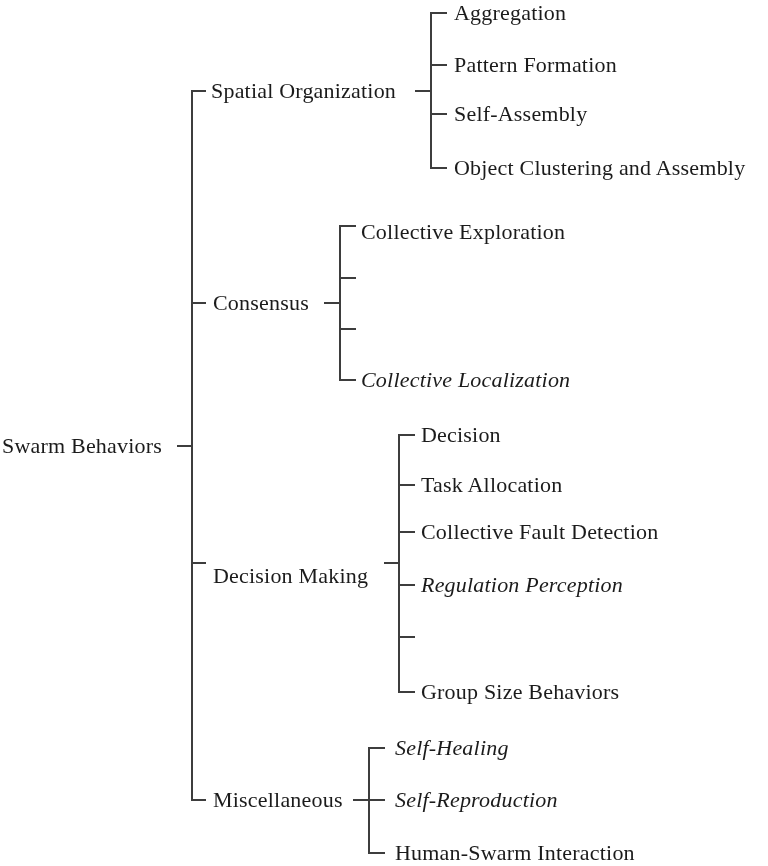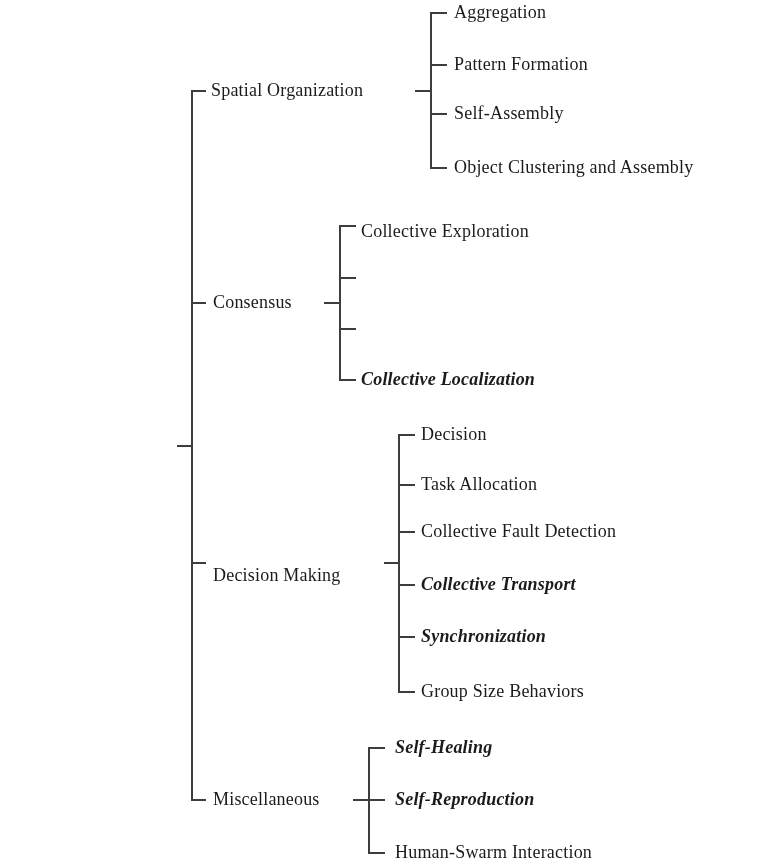--- a/index.html
+++ b/index.html
@@ -24,60 +24,60 @@
   }
   .connectors path {
     fill: none;
     stroke: #3d3d3d;
     stroke-width: 2;
   }
   .node {
     position: absolute;
     transform: translateY(-50%);
     white-space: nowrap;
-    font-size: 18px;
+    font-size: 22px;
     line-height: 1.1;
     letter-spacing: 0.2px;
   }
   .node.em {
-    font-weight: bold;
+    font-weight: normal;
     font-style: italic;
   }
 </style>
 </head>
 <body>
 
 <div class="figure">
 
   <svg class="connectors" width="768" height="866" viewBox="0 0 768 866" aria-hidden="true">
     <path d="M177,446 L192,446 M206,91 L192,91 L192,800 L206,800 M192,303 L206,303 M192,563 L206,563"></path>
     <path d="M415,91 L431,91 M447,13 L431,13 L431,168 L447,168 M431,65 L447,65 M431,114 L447,114"></path>
     <path d="M324,303 L340,303 M356,226 L340,226 L340,380 L356,380 M340,278 L356,278 M340,329 L356,329"></path>
     <path d="M384,563 L399,563 M415,435 L399,435 L399,692 L415,692 M399,485 L415,485 M399,532 L415,532 M399,585 L415,585 M399,637 L415,637"></path>
     <path d="M353,800 L385,800 M385,748 L369,748 L369,853 L385,853"></path>
   </svg>
 
+  <div class="node" style="left:2px; top:446px">Swarm Behaviors</div>
 
   <div class="node" style="left:211px; top:91px">Spatial Organization</div>
   <div class="node" style="left:213px; top:303px">Consensus</div>
   <div class="node" style="left:213px; top:576px">Decision Making</div>
   <div class="node" style="left:213px; top:800px">Miscellaneous</div>
 
   <div class="node" style="left:454px; top:13px">Aggregation</div>
   <div class="node" style="left:454px; top:65px">Pattern Formation</div>
   <div class="node" style="left:454px; top:114px">Self-Assembly</div>
   <div class="node" style="left:454px; top:168px">Object Clustering and Assembly</div>
 
   <div class="node" style="left:361px; top:232px">Collective Exploration</div>
   <div class="node em" style="left:361px; top:380px">Collective Localization</div>
 
   <div class="node" style="left:421px; top:435px">Decision</div>
   <div class="node" style="left:421px; top:485px">Task Allocation</div>
   <div class="node" style="left:421px; top:532px">Collective Fault Detection</div>
-  <div class="node em" style="left:421px; top:585px">Collective Transport</div>
-  <div class="node em" style="left:421px; top:637px">Synchronization</div>
+  <div class="node em" style="left:421px; top:585px">Regulation Perception</div>
   <div class="node" style="left:421px; top:692px">Group Size Behaviors</div>
 
   <div class="node em" style="left:395px; top:800px">Self-Reproduction</div>
   <div class="node em" style="left:395px; top:748px">Self-Healing</div>
   <div class="node" style="left:395px; top:853px">Human-Swarm Interaction</div>
 
 </div>
 
 </body></html>

